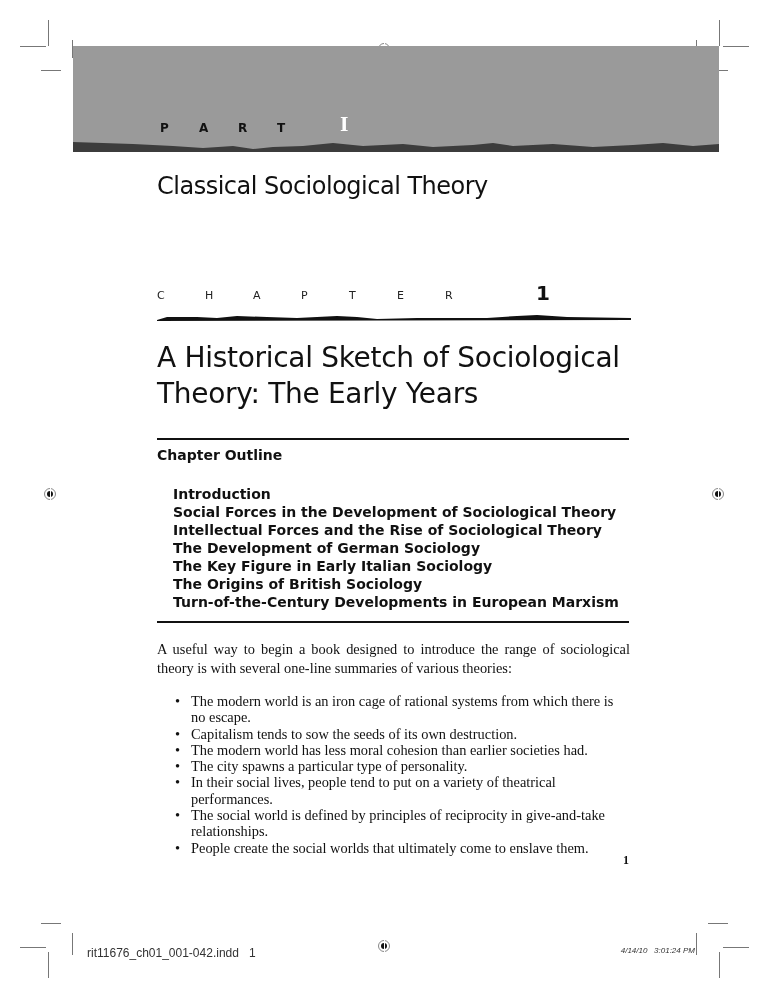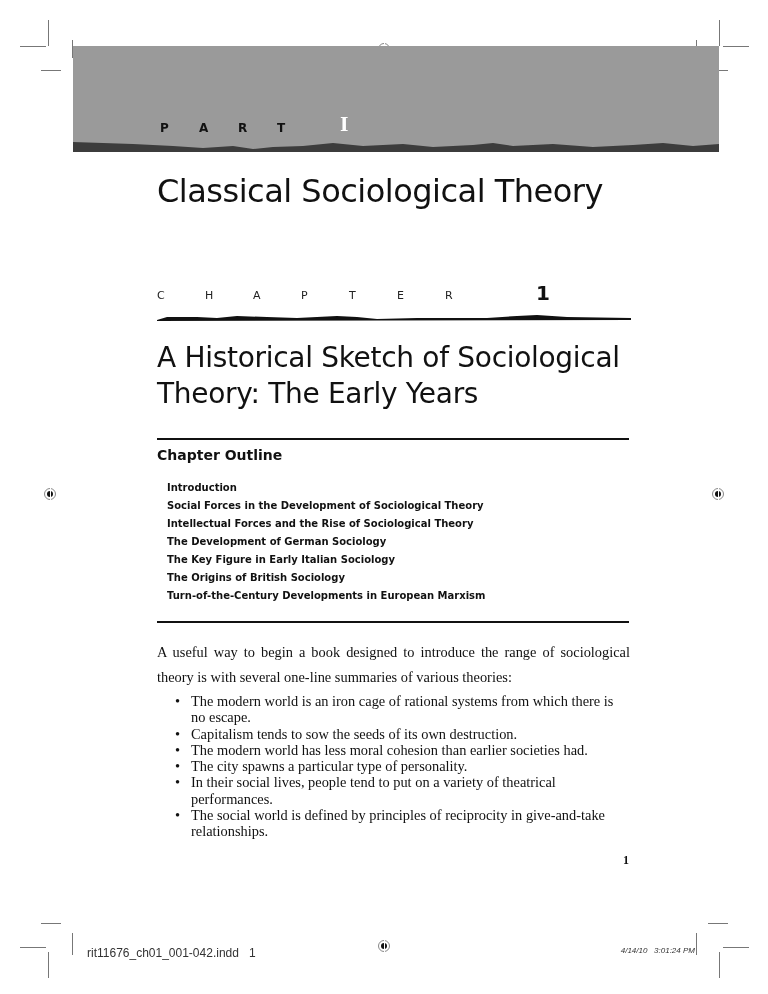--- a/index.html
+++ b/index.html
@@ -6,32 +6,32 @@
   body { width:768px; height:994px; position:relative; overflow:hidden; font-family:"DejaVu Sans", sans-serif; color:#111; }
   .crop { position:absolute; background:#777; }
   .reg { position:absolute; width:12px; height:12px; border-radius:50%; border:1px solid #888; box-sizing:border-box; }
   .reg::before { content:""; position:absolute; left:2px; top:2px; width:6px; height:6px; border-radius:50%; background:#111; }
   .reg::after { content:""; position:absolute; left:5px; top:-2px; width:1px; height:14px; background:#fff; }
   .banner { position:absolute; left:73px; top:46px; width:646px; height:106px; background:#9a9a9a; overflow:hidden; }
   .banner svg { position:absolute; left:0; bottom:0; }
   .part-letters { position:absolute; left:87px; top:75px; display:flex; font-family:"DejaVu Sans", sans-serif; font-weight:bold; font-size:12px; color:#111; }
   .part-letters span { width:39px; }
   .part-num { position:absolute; left:267px; top:68px; font-family:"DejaVu Serif", serif; font-weight:bold; font-size:18px; color:#fff; }
-  .part-title { position:absolute; left:157px; top:172px; font-size:32px; font-weight:normal; letter-spacing:-0.5px; color:#111; }
+  .part-title { position:absolute; left:157px; top:172px; font-size:24px; font-weight:normal; letter-spacing:-0.5px; color:#111; }
   .chapter-label { position:absolute; left:157px; top:289px; display:flex; font-size:11px; color:#222; }
   .chapter-label span { width:48px; }
   .chapter-num { position:absolute; left:536px; top:281px; font-size:20px; font-weight:bold; }
   .chapter-rule { position:absolute; left:157px; top:314px; }
   .chapter-title { position:absolute; left:157px; top:340px; width:470px; font-size:28px; line-height:36px; letter-spacing:-0.3px; }
   .outline-rule-top { position:absolute; left:157px; top:438px; width:472px; height:2px; background:#111; }
   .outline-rule-bottom { position:absolute; left:157px; top:621px; width:472px; height:2px; background:#111; }
   .outline-heading { position:absolute; left:157px; top:447px; font-size:14px; font-weight:bold; }
-  .outline-list { position:absolute; left:157px; top:471px; margin:10px; padding:0; list-style:none; font-size:10px; font-weight:bold; }
+  .outline-list { position:absolute; left:157px; top:471px; margin:16px; padding:0; list-style:none; font-size:14px; font-weight:bold; }
   .outline-list li { height:18px; line-height:14px; }
-  .body-text { position:absolute; left:157px; top:640px; width:473px; font-family:"Liberation Serif", serif; font-size:14.4px; line-height:25px; text-align:justify; }
+  .body-text { position:absolute; left:157px; top:640px; width:473px; font-family:"Liberation Serif", serif; font-size:14.4px; line-height:19px; text-align:justify; }
   .bullets { position:absolute; left:175px; top:693px; width:455px; margin:0; padding:0; list-style:none; font-family:"Liberation Serif", serif; font-size:14.4px; line-height:16.3px; }
   .bullets li { position:relative; padding-left:16px; }
   .bullets li::before { content:"•"; position:absolute; left:0; }
   .page-num { position:absolute; left:623px; top:853px; font-family:"Liberation Serif", serif; font-weight:bold; font-size:12px; }
   .footer-file { position:absolute; left:87px; top:946px; font-family:"Liberation Sans", sans-serif; font-size:12px; color:#333; }
   .footer-date { position:absolute; right:73px; top:946px; font-family:"Liberation Sans", sans-serif; font-size:8px; color:#333; }
 </style>
 </head>
 <body>
 
@@ -102,18 +102,19 @@
 <div class="outline-rule-bottom"></div>
 
 <p class="body-text" style="margin:0;">A useful way to begin a book designed to introduce the range of sociological theory is with several one-line summaries of various theories:</p>
 <ul class="bullets">
   <li>The modern world is an iron cage of rational systems from which there is no escape.</li>
   <li>Capitalism tends to sow the seeds of its own destruction.</li>
   <li>The modern world has less moral cohesion than earlier societies had.</li>
   <li>The city spawns a particular type of personality.</li>
   <li>In their social lives, people tend to put on a variety of theatrical performances.</li>
   <li>The social world is defined by principles of reciprocity in give-and-take relationships.</li>
+  <li>People create the social worlds that ultimately come to enslave them.</li>
 </ul>
 
 <div class="page-num">1</div>
 
 <div class="footer-file" style="white-space:pre;">rit11676_ch01_001-042.indd   1</div>
 <div class="footer-date" style="white-space:pre;font-style:italic;">4/14/10   3:01:24 PM</div>
 
 </body></html>

